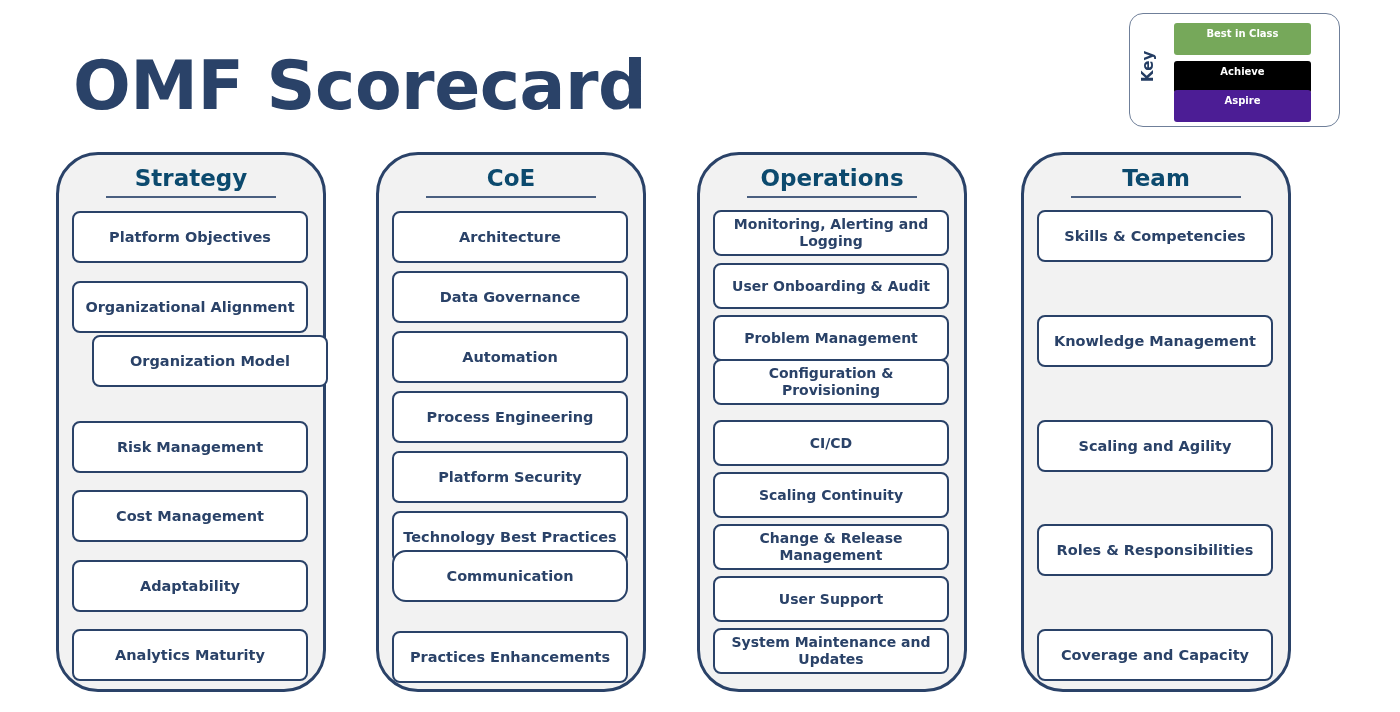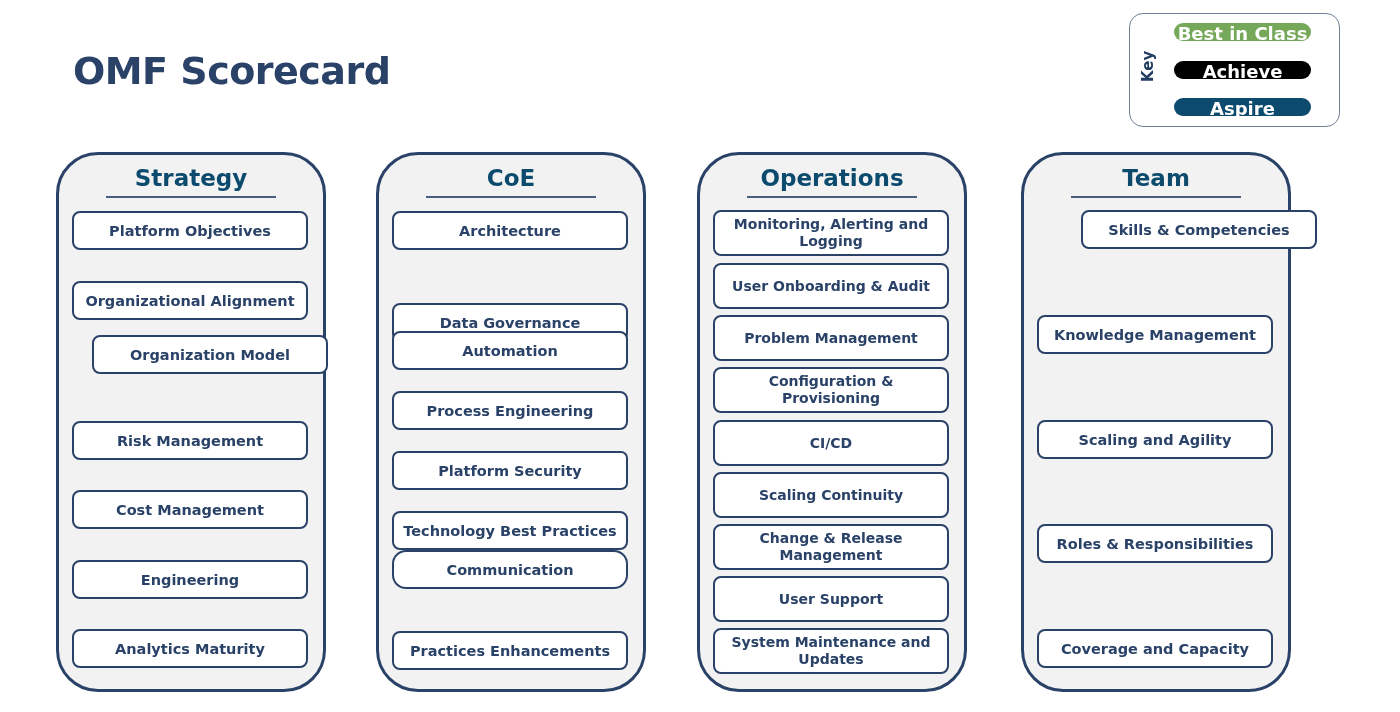--- a/index.html
+++ b/index.html
@@ -11,21 +11,21 @@
       overflow: hidden;
       font-family: "DejaVu Sans", "Liberation Sans", sans-serif;
       color: #243d63;
     }
     .page { position: relative; width: 1400px; height: 712px; }
 
     .page-title {
       position: absolute;
       left: 73px;
       top: 52px;
-      font-size: 38px;
+      font-size: 68px;
       font-weight: bold;
       letter-spacing: -0.5px;
       color: #2a4268;
       line-height: 1;
     }
 
     
     .key {
       position: absolute;
       left: 1129px;
@@ -45,31 +45,31 @@
       text-align: center;
       transform: rotate(-90deg);
       font-size: 15px;
       font-weight: bold;
       color: #243d63;
     }
     .key-chip {
       position: absolute;
       left: 44px;
       width: 137px;
-      height: 18px;
-      border-radius: 10px;
+      height: 32px;
+      border-radius: 3px;
       color: #ffffff;
-      font-size: 18px;
+      font-size: 10px;
       font-weight: bold;
       text-align: center;
       line-height: 22px;
     }
     .chip-best { top: 9px; background: #76a85a; }
     .chip-achieve { top: 47px; background: #000000; text-align: center; }
-    .chip-aspire { top: 84px; background: #0c4a6e; }
+    .chip-aspire { top: 76px; background: #4c1d95; }
 
     
     .panel {
       position: absolute;
       top: 152px;
       height: 540px;
       width: 270px;
       background: #f2f2f2;
       border: 3.5px solid #2a4268;
       border-radius: 42px;
@@ -91,21 +91,21 @@
       top: 41px;
       left: 47px;
       right: 47px;
       height: 0;
       border-top: 2px solid #4a5f80;
     }
     .item {
       position: absolute;
       left: 13px;
       width: 236px;
-      height: 39px;
+      height: 52px;
       background: #ffffff;
       border: 2px solid #2a4268;
       border-radius: 8px;
       box-sizing: border-box;
       display: flex;
       align-items: center;
       justify-content: center;
       text-align: center;
       font-size: 14.5px;
       font-weight: bold;
@@ -130,54 +130,54 @@
   </div>
 
   <div class="panel" style="left:56px;">
     <div class="panel-title">Strategy</div>
     <div class="panel-rule"></div>
     <div class="item" style="top:56px;">Platform Objectives</div>
     <div class="item" style="top:126px;">Organizational Alignment</div>
     <div class="item" style="top:180px;margin-left:20px;">Organization Model</div>
     <div class="item" style="top:266px;">Risk Management</div>
     <div class="item" style="top:335px;">Cost Management</div>
-    <div class="item" style="top:405px;">Engineering</div>
+    <div class="item" style="top:405px;">Adaptability</div>
     <div class="item" style="top:474px;">Analytics Maturity</div>
   </div>
 
   <div class="panel" style="left:376px;">
     <div class="panel-title">CoE</div>
     <div class="panel-rule"></div>
     <div class="item" style="top:56px;">Architecture</div>
-    <div class="item" style="top:116px;margin-top:32px;">Data Governance</div>
+    <div class="item" style="top:116px;">Data Governance</div>
     <div class="item" style="top:176px;">Automation</div>
     <div class="item" style="top:236px;">Process Engineering</div>
     <div class="item" style="top:296px;border-radius:7px;">Platform Security</div>
     <div class="item" style="top:356px;">Technology Best Practices</div>
     <div class="item" style="top:395px;border-radius:14px;">Communication</div>
     <div class="item" style="top:476px;">Practices Enhancements</div>
   </div>
 
   <div class="panel panel-ops" style="left:697px;">
     <div class="panel-title">Operations</div>
     <div class="panel-rule"></div>
     <div class="item" style="top:55px;">Monitoring, Alerting and Logging</div>
     <div class="item" style="top:108px;">User Onboarding &amp; Audit</div>
     <div class="item" style="top:160px;">Problem Management</div>
-    <div class="item" style="top:212px;">Configuration &amp; Provisioning</div>
+    <div class="item" style="top:204px;">Configuration &amp; Provisioning</div>
     <div class="item" style="top:265px;">CI/CD</div>
     <div class="item" style="top:317px;">Scaling Continuity</div>
     <div class="item" style="top:369px;">Change &amp; Release Management</div>
     <div class="item" style="top:421px;">User Support</div>
     <div class="item" style="top:473px;">System Maintenance and Updates</div>
   </div>
 
   <div class="panel" style="left:1021px;">
     <div class="panel-title">Team</div>
     <div class="panel-rule"></div>
-    <div class="item" style="top:55px;margin-left:44px;">Skills &amp; Competencies</div>
+    <div class="item" style="top:55px;">Skills &amp; Competencies</div>
     <div class="item" style="top:265px;">Scaling and Agility</div>
     <div class="item" style="top:160px;">Knowledge Management</div>
     <div class="item" style="top:369px;">Roles &amp; Responsibilities</div>
     <div class="item" style="top:474px;">Coverage and Capacity</div>
   </div>
 
 </div>
 
 </body></html>

